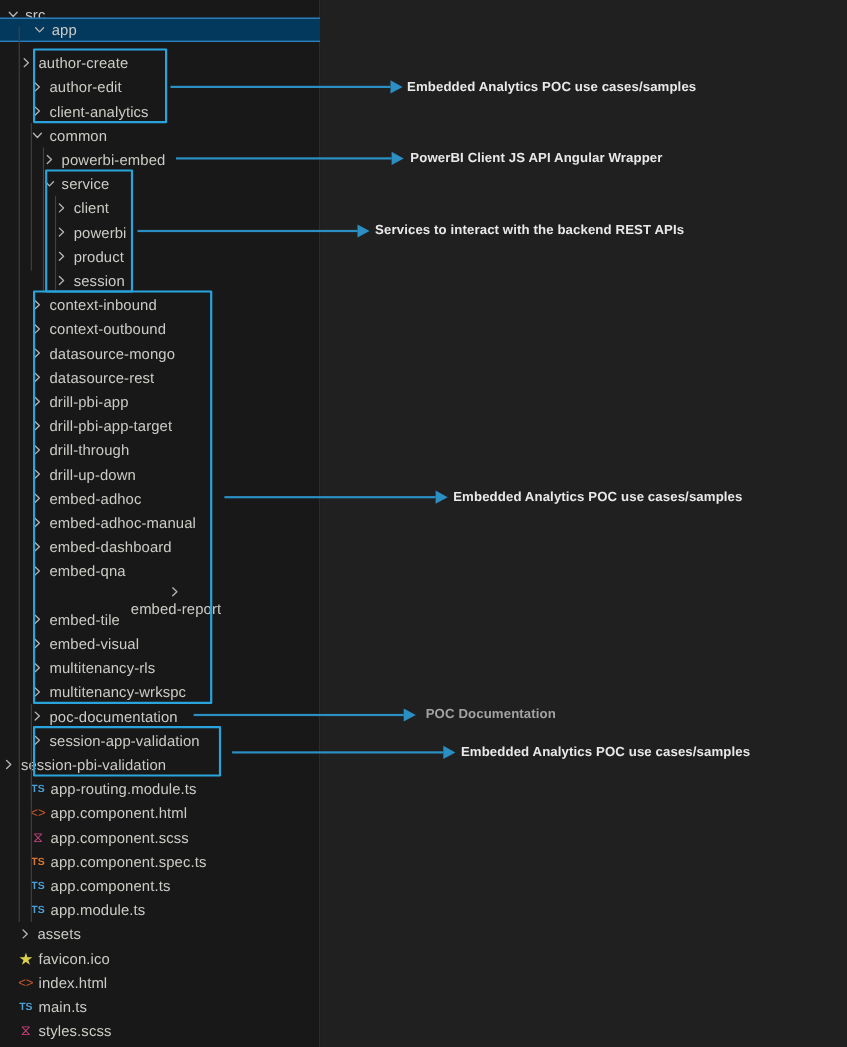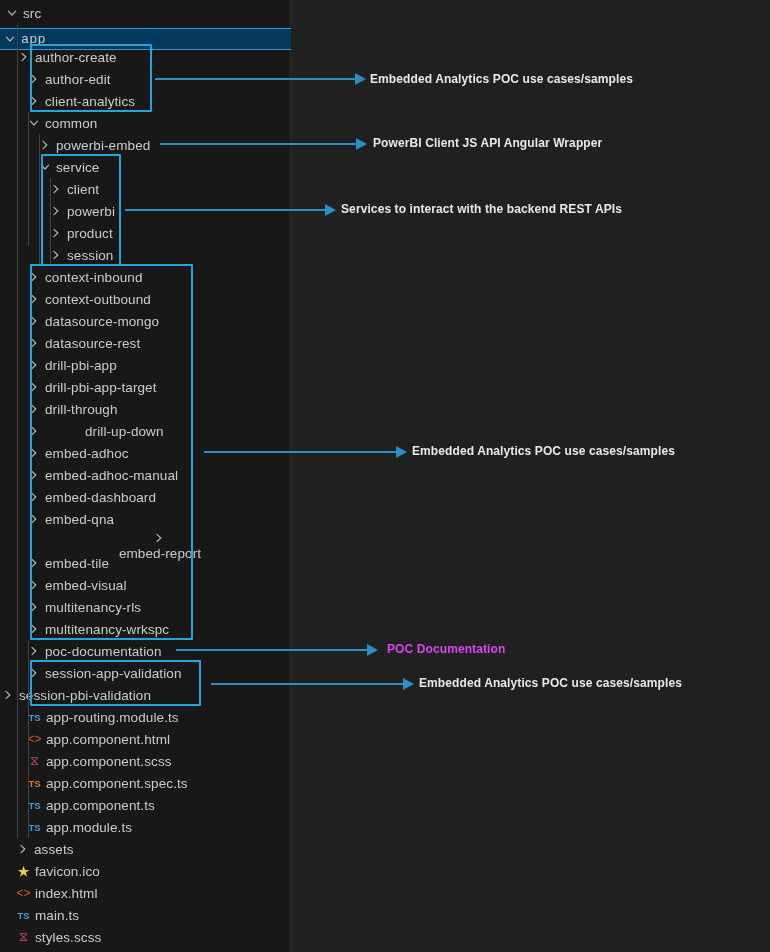--- a/index.html
+++ b/index.html
@@ -96,21 +96,21 @@
 
   <div class="tree" id="tree">
       <div class="row" style="top: 2px; padding-left: 4px;">
         <span class="twisty">
           <svg width="10" height="10" viewBox="0 0 10 10" aria-hidden="true">
             <path d="M1.4 3.2 L5 7 L8.6 3.2" fill="none" stroke="#b5b5b0" stroke-width="1.2" stroke-linecap="round" stroke-linejoin="round"></path>
           </svg>
         </span>
         <span class="lbl">src</span>
       </div>
-      <div class="row selected" style="top: 28px; padding-left: 2px; font-family: Liberation Mono, monospace;">
+      <div class="row selected" style="top: 16px; padding-left: 28px;">
         <span class="twisty">
           <svg width="10" height="10" viewBox="0 0 10 10" aria-hidden="true">
             <path d="M1.4 3.2 L5 7 L8.6 3.2" fill="none" stroke="#b5b5b0" stroke-width="1.2" stroke-linecap="round" stroke-linejoin="round"></path>
           </svg>
         </span>
         <span class="lbl">app</span>
       </div>
       <div class="row" style="top: 46px; padding-left: 16px;">
         <span class="twisty">
           <svg width="10" height="10" viewBox="0 0 10 10" aria-hidden="true">
@@ -240,21 +240,21 @@
         <span class="lbl">drill-pbi-app-target</span>
       </div>
       <div class="row" style="top: 398px; padding-left: 26px;">
         <span class="twisty">
           <svg width="10" height="10" viewBox="0 0 10 10" aria-hidden="true">
             <path d="M3 1.4 L6.8 5 L3 8.6" fill="none" stroke="#b5b5b0" stroke-width="1.2" stroke-linecap="round" stroke-linejoin="round"></path>
           </svg>
         </span>
         <span class="lbl">drill-through</span>
       </div>
-      <div class="row" style="top: 420px; padding-left: 26px; gap: 40px;">
+      <div class="row" style="top: 420px; padding-left: 26px;">
         <span class="twisty">
           <svg width="10" height="10" viewBox="0 0 10 10" aria-hidden="true">
             <path d="M3 1.4 L6.8 5 L3 8.6" fill="none" stroke="#b5b5b0" stroke-width="1.2" stroke-linecap="round" stroke-linejoin="round"></path>
           </svg>
         </span>
         <span class="lbl">drill-up-down</span>
       </div>
       <div class="row" style="top: 442px; padding-left: 26px;">
         <span class="twisty">
           <svg width="10" height="10" viewBox="0 0 10 10" aria-hidden="true">
@@ -423,19 +423,19 @@
       <div class="arrow-head" style="left: 356px; top: 138px; border-left-color: rgb(43, 143, 196);"></div>
       <div class="anno-text" style="left: 373px; top: 136px; color: rgb(233, 233, 233);">PowerBI Client JS API Angular Wrapper</div>
       <div class="arrow-line" style="left: 125px; top: 209px; width: 200px; background: rgb(43, 143, 196);"></div>
       <div class="arrow-head" style="left: 325px; top: 204px; border-left-color: rgb(43, 143, 196);"></div>
       <div class="anno-text" style="left: 341px; top: 202px; color: rgb(233, 233, 233);">Services to interact with the backend REST APIs</div>
       <div class="arrow-line" style="left: 204px; top: 451px; width: 192px; background: rgb(43, 143, 196);"></div>
       <div class="arrow-head" style="left: 396px; top: 446px; border-left-color: rgb(43, 143, 196);"></div>
       <div class="anno-text" style="left: 412px; top: 444px; color: rgb(233, 233, 233);">Embedded Analytics POC use cases/samples</div>
       <div class="arrow-line" style="left: 176px; top: 649px; width: 191px; background: rgb(43, 143, 196);"></div>
       <div class="arrow-head" style="left: 367px; top: 644px; border-left-color: rgb(43, 143, 196);"></div>
-      <div class="anno-text" style="left: 387px; top: 642px; color: #d946ef;">POC Documentation</div>
+      <div class="anno-text" style="left: 387px; top: 642px; color: #a3a3a3;">POC Documentation</div>
       <div class="arrow-line" style="left: 211px; top: 683px; width: 192px; background: rgb(43, 143, 196);"></div>
       <div class="arrow-head" style="left: 403px; top: 678px; border-left-color: rgb(43, 143, 196);"></div>
       <div class="anno-text" style="left: 419px; top: 676px; color: rgb(233, 233, 233);">Embedded Analytics POC use cases/samples</div>
     </div>
 
 </div>
 
 </body></html>

